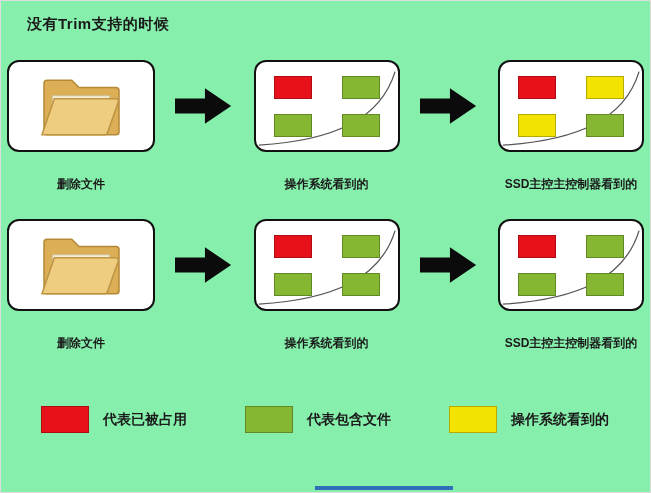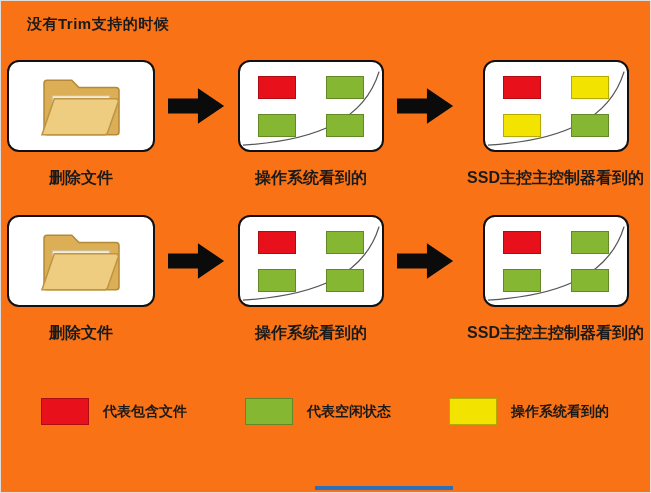--- a/index.html
+++ b/index.html
@@ -1,21 +1,21 @@
 <!DOCTYPE html>
 <html><head>
 <meta charset="utf-8">
 <style>
   html,body{margin:0;padding:0;background:#fff;}
   .figure{
     position:relative;
     width:651px;height:493px;
     box-sizing:border-box;
     border:1px solid #ddd;
-    background:#f97316;
+    background:#86efac;
     font-family:"Liberation Sans","DejaVu Sans",sans-serif;
     color:#1a1a1a;
     overflow:hidden;
   }
   .section-title{
     margin:0;
     padding:14px 0 0 26px;
     font-size:15px;
     font-weight:bold;
     letter-spacing:.5px;
@@ -51,22 +51,22 @@
     display:grid;
     grid-template-columns:repeat(2,38px);
     gap:15px 30px;
   }
   .block{
     width:38px;height:23px;
     border:1px solid rgba(0,0,0,.25);
     box-sizing:border-box;
   }
   .step-label{
-    margin-top:16px;
-    font-size:16px;
+    margin-top:24px;
+    font-size:12px;
     font-weight:bold;
     white-space:nowrap;
   }
   .arrow{
     flex:1 1 auto;
     display:flex;
     align-items:center;
     justify-content:center;
     height:92px;
   }
@@ -220,25 +220,25 @@
         </div>
         <div class="step-label">SSD主控主控制器看到的</div>
       </div>
 
     </div>
   </div>
 
   <div class="legend">
     <div class="legend-item">
       <span class="swatch" style="background: rgb(232, 16, 26);"></span>
-      <span class="legend-label">代表包含文件</span>
+      <span class="legend-label">代表已被占用</span>
     </div>
     <div class="legend-item">
       <span class="swatch" style="background: rgb(133, 183, 51);"></span>
-      <span class="legend-label">代表空闲状态</span>
+      <span class="legend-label">代表包含文件</span>
     </div>
     <div class="legend-item">
       <span class="swatch" style="background: rgb(242, 228, 0);"></span>
       <span class="legend-label">操作系统看到的</span>
     </div>
   </div>
 
   <div class="bottom-bar" style="background: rgb(47, 111, 184);"></div>
 
 </div>

